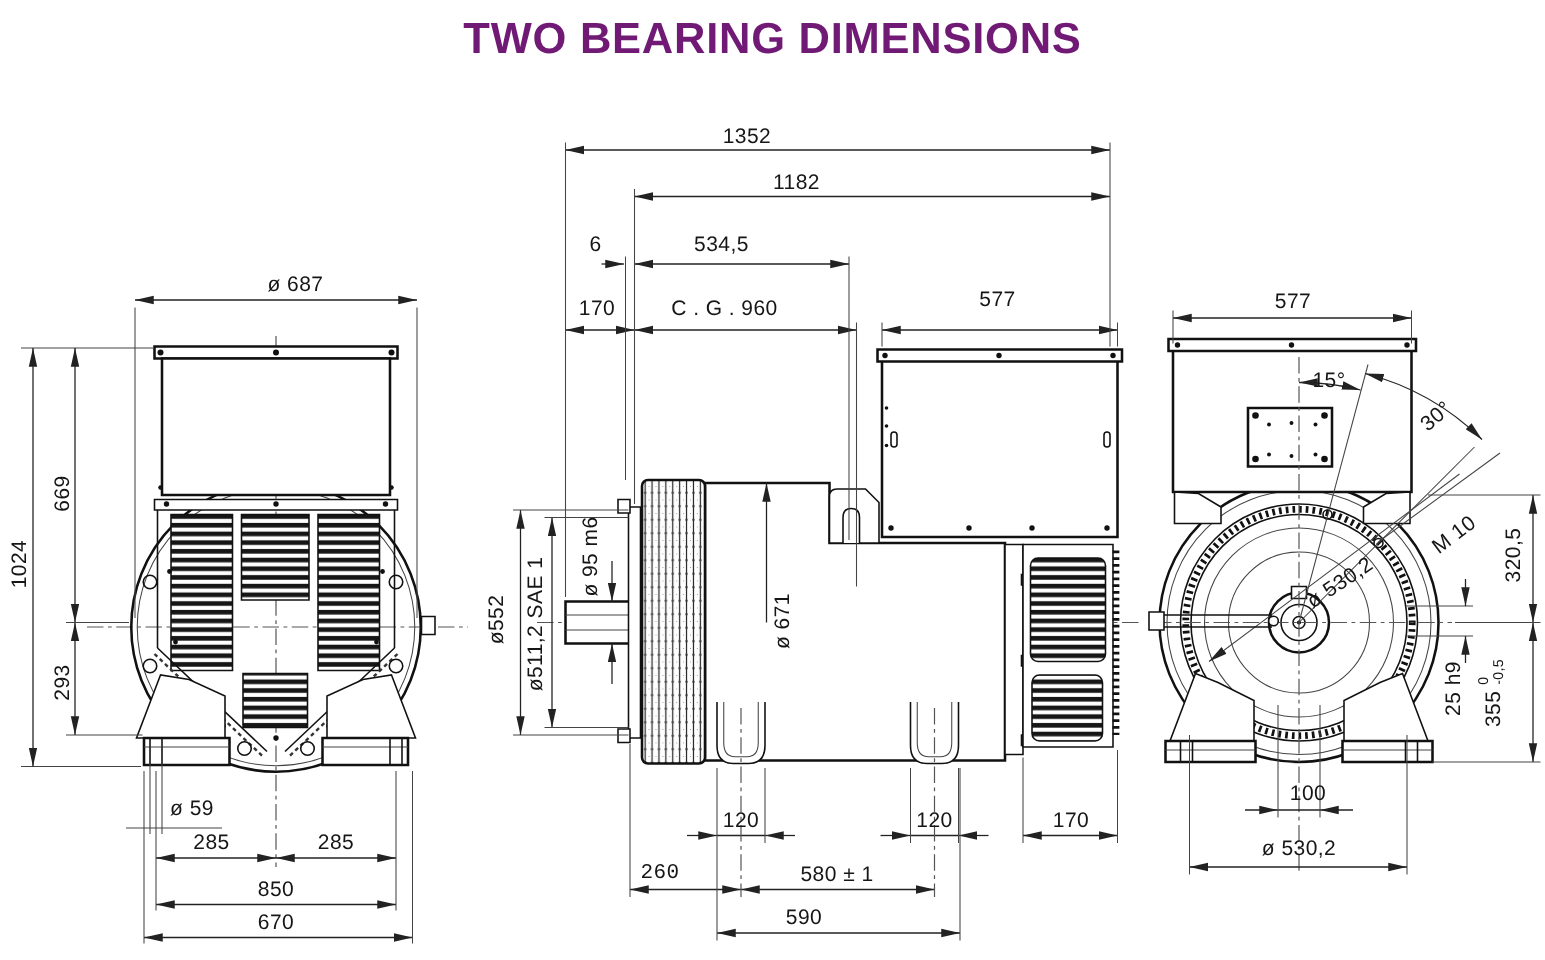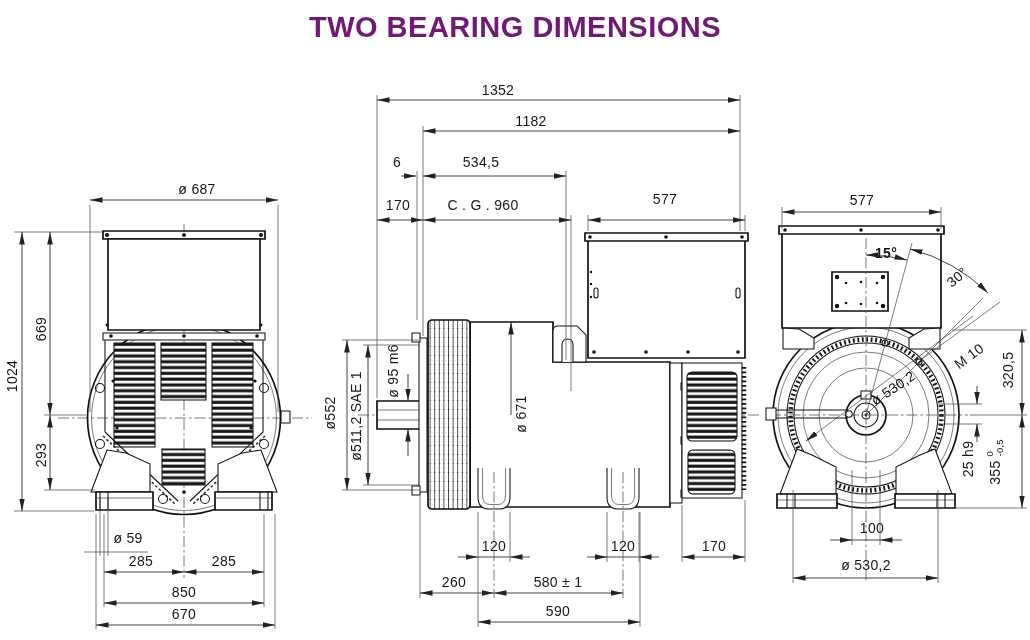--- a/index.html
+++ b/index.html
@@ -353,26 +353,26 @@
   <span class="lbl" style="left:398px;top:205px;">170</span>
   <span class="lbl" style="left:483px;top:205px;">C . G . 960</span>
   <span class="lbl" style="left:665px;top:199px;">577</span>
   <span class="lbl r90" style="left:330px;top:413px;">ø552</span>
   <span class="lbl r90" style="left:356px;top:416px;">ø511,2   SAE  1</span>
   <span class="lbl r90" style="left:393px;top:371px;">ø 95 m6</span>
   <span class="lbl r90" style="left:521px;top:414px;">ø 671</span>
   <span class="lbl" style="left:494px;top:546px;">120</span>
   <span class="lbl" style="left:623px;top:546px;">120</span>
   <span class="lbl" style="left:714px;top:546px;">170</span>
-  <span class="lbl" style="left:454px;top:582px;">260</span>
+  <span class="lbl" style="left:440px;top:582px;font-family:Liberation Mono, monospace;">260</span>
   <span class="lbl" style="left:558px;top:582px;">580 ± 1</span>
-  <span class="lbl" style="left:558px;top:611px;">590</span>
+  <span class="lbl" style="left:536px;top:611px;">590</span>
 
   <span class="lbl" style="left:862px;top:200px;">577</span>
-  <span class="lbl" style="left:886px;top:253px;font-weight:bold;">15°</span>
+  <span class="lbl" style="left:886px;top:253px;">15°</span>
   <span class="lbl r40" style="left:957px;top:277px;">30°</span>
   <span class="lbl r37" style="left:969px;top:356px;">M 10</span>
   <span class="lbl r34" style="left:893px;top:388px;">ø 530,2</span>
   <span class="lbl r90" style="left:1008px;top:370px;">320,5</span>
   <span class="lbl r90" style="left:968px;top:459px;">25 h9</span>
   <div class="lbl r90" style="left:995px;top:462px;">
     <div class="tolwrap">
       <span>355</span>
       <span class="tolstack">
         <span>0</span>

